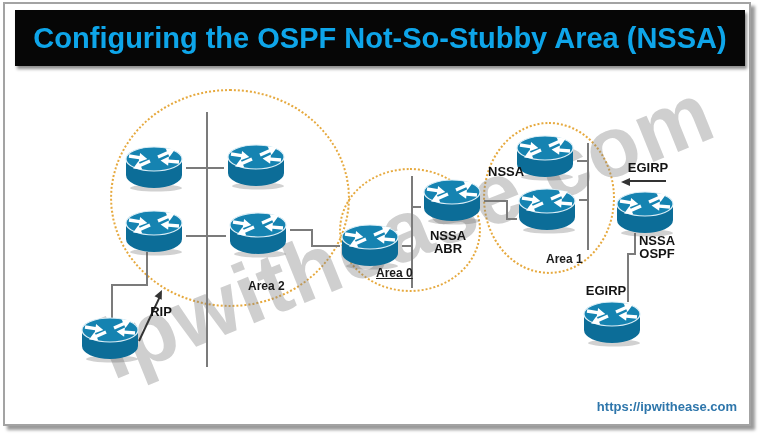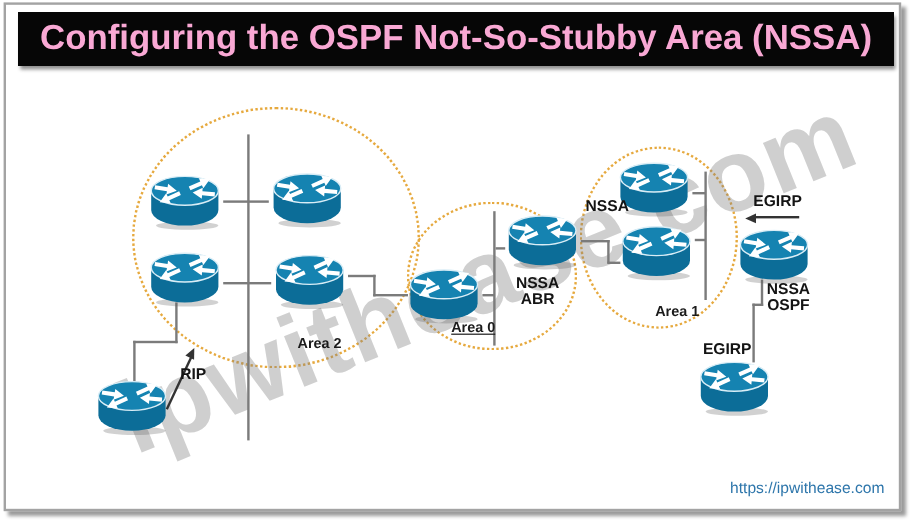--- a/index.html
+++ b/index.html
@@ -6,22 +6,22 @@
   body{
     position:relative;width:768px;height:436px;overflow:hidden;
     background:#ffffff;font-family:"Liberation Sans",sans-serif;
   }
   .frame{
     position:absolute;left:3px;top:2px;width:744px;height:420px;
     border:2px solid #a3a3a3;background:#ffffff;
     box-shadow:4px 4px 3px #9a9a9a;z-index:0;
   }
   .title-bar{
-    position:absolute;left:15px;top:10px;width:730px;height:45px;
-    background:#060606;color:#f9a8d4;z-index:6;
+    position:absolute;left:15px;top:10px;width:730px;height:56px;
+    background:#060606;color:#0ea5e9;z-index:6;
     display:flex;align-items:center;justify-content:center;
     font-size:29px;font-weight:bold;letter-spacing:0px;
     box-shadow:2px 3px 3px rgba(0,0,0,0.45);
     white-space:nowrap;
   }
   .watermark{
     position:absolute;left:55px;top:105px;width:700px;height:250px;
     display:flex;align-items:center;justify-content:center;
     font-size:86px;font-weight:bold;letter-spacing:1px;
     color:rgba(128,128,128,0.38);
@@ -41,21 +41,21 @@
   }
   .arrow{
     position:absolute;height:2px;background:#333333;transform-origin:0 50%;z-index:4;
   }
   .arrow::after{
     content:'';position:absolute;right:-8px;top:-4px;width:0;height:0;
     border-left:9px solid #333333;border-top:4.5px solid transparent;border-bottom:4.5px solid transparent;
   }
   .site-url{
     position:absolute;right:31px;top:399px;z-index:6;
-    font-size:13px;font-weight:normal;color:#2e76ab;text-decoration:none;white-space:nowrap;text-align:center;
+    font-size:13px;font-weight:bold;color:#2e76ab;text-decoration:none;white-space:nowrap;text-align:center;
   }
 </style>
 </head>
 <body>
 
 <svg width="0" height="0" style="position:absolute" aria-hidden="true">
   <defs>
     <path id="arr" d="M0 -1.7 L10.5 -1.7 L10.5 -4.6 L18.5 0 L10.5 4.6 L10.5 1.7 L0 1.7 Z"></path>
     <g id="router-sym">
       <ellipse cx="34" cy="42" rx="26" ry="3.5" fill="rgba(90,90,90,0.28)"></ellipse>

